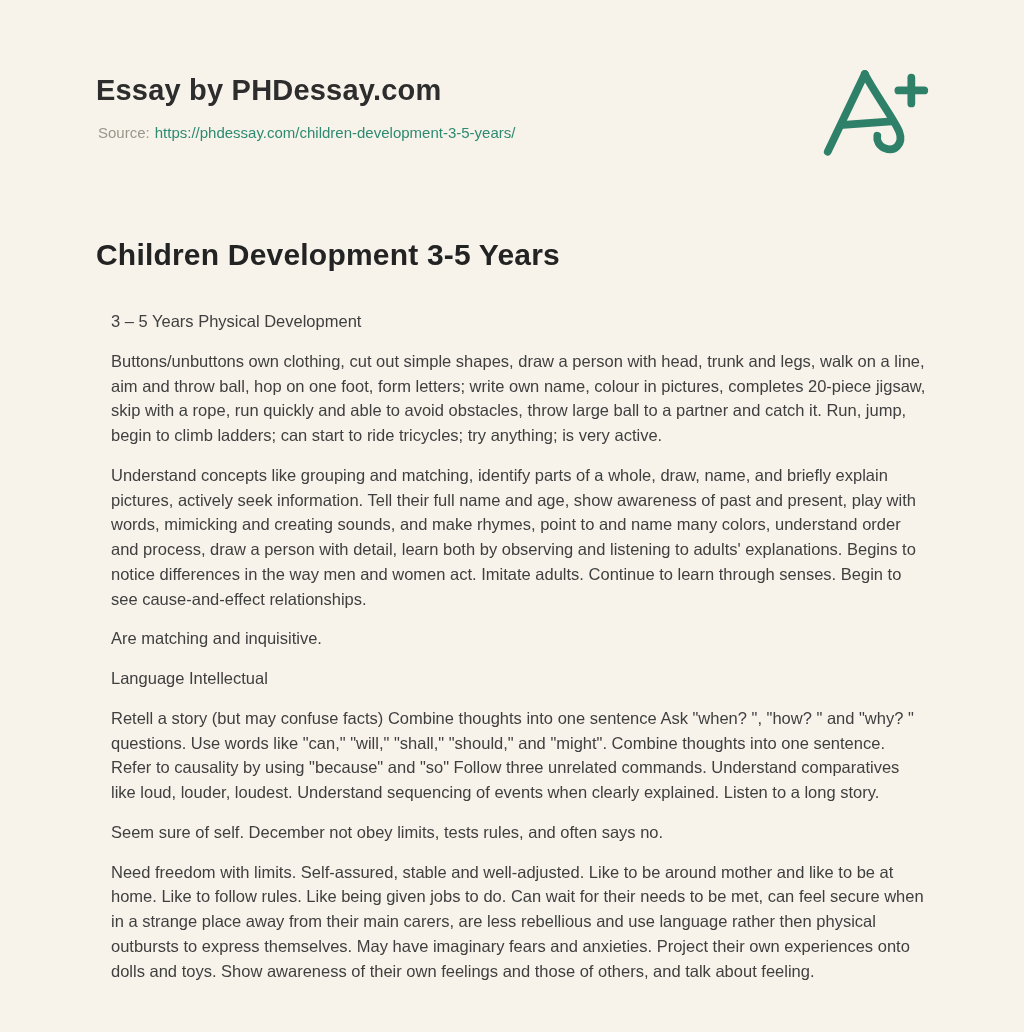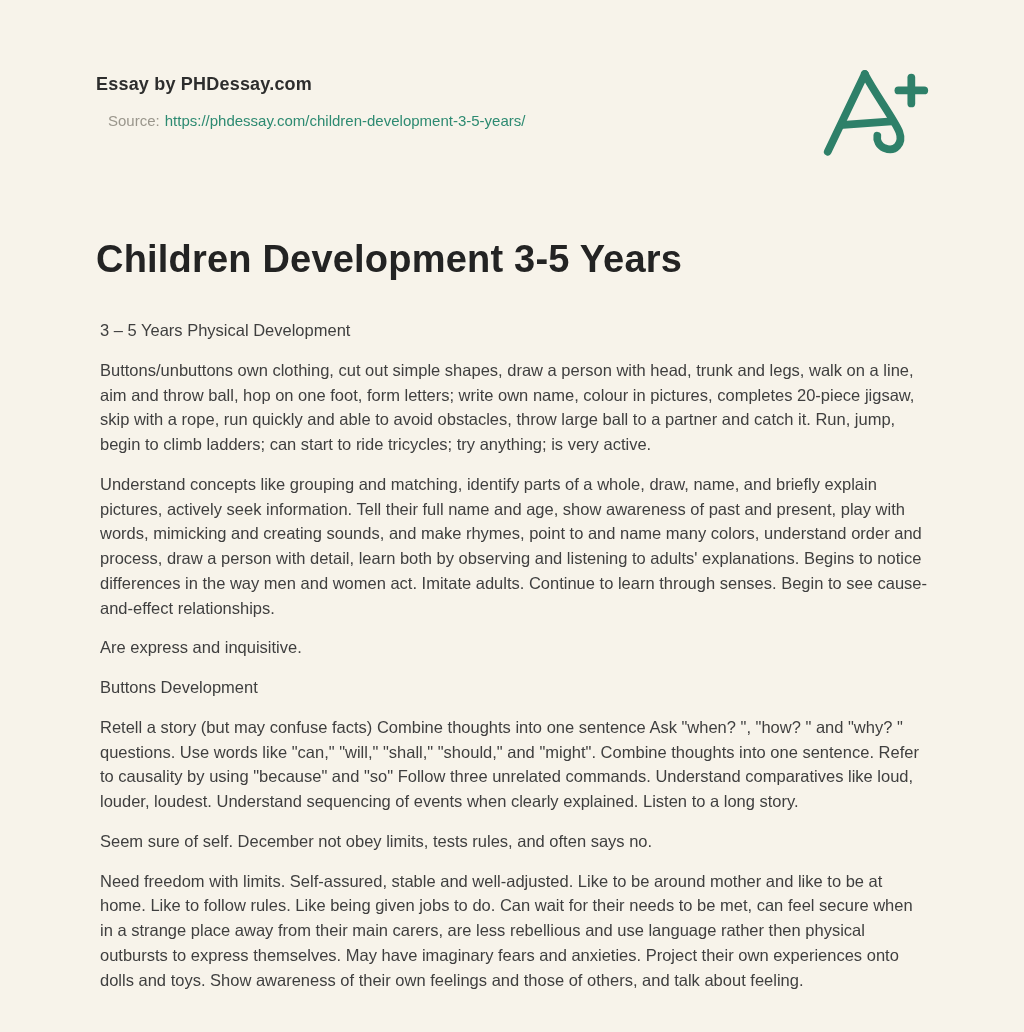--- a/index.html
+++ b/index.html
@@ -16,58 +16,58 @@
     width: 1024px;
     min-height: 1032px;
     padding: 74px 96px 42px 96px;
   }
   header {
     display: flex;
     justify-content: space-between;
     align-items: flex-start;
   }
   .brand {
-    font-size: 18px;
+    font-size: 29px;
     font-weight: 700;
     color: #2d2d2d;
     margin: 0 0 17px 0;
     letter-spacing: 0.2px;
   }
   .source-line {
-    margin: 12px;
+    margin: 2px;
     font-size: 15px;
     color: #9a968c;
     text-align: right;
   }
   .source-link {
     color: var(--accent, #2d8a71);
     text-decoration: none;
     margin-left: 5px;
     cursor: pointer;
   }
   .logo {
     width: 112px;
     height: 92px;
     margin-top: -8px;
     margin-right: -4px;
     color: var(--logo, #2e8069);
     flex: 0 0 auto;
   }
   .logo svg { width: 100%; height: 100%; display: block; }
   .title {
-    font-size: 38px;
+    font-size: 30px;
     font-weight: 700;
     color: #232323;
     margin: 80px 0 0 0;
     letter-spacing: 0.2px;
   }
   .para {
     font-size: 16.5px;
     line-height: 1.5;
-    margin: 15px 0 0 4px;
+    margin: 15px 0 0 15px;
     color: #3f3f3f;
     max-width: 832px;
   }
   main .para:first-of-type { margin-top: 37px; }
 </style>
 </head>
 <body>
 
 <div class="page">
 
@@ -94,20 +94,20 @@
       </svg>
     </div>
   </header>
 
   <main>
     <h2 class="title">Children Development 3-5 Years</h2>
 
     <p class="para">3 – 5 Years Physical Development</p>
     <p class="para">Buttons/unbuttons own clothing, cut out simple shapes, draw a person with head, trunk and legs, walk on a line, aim and throw ball, hop on one foot, form letters; write own name, colour in pictures, completes 20-piece jigsaw, skip with a rope, run quickly and able to avoid obstacles, throw large ball to a partner and catch it. Run, jump, begin to climb ladders; can start to ride tricycles; try anything; is very active.</p>
     <p class="para">Understand concepts like grouping and matching, identify parts of a whole, draw, name, and briefly explain pictures, actively seek information. Tell their full name and age, show awareness of past and present, play with words, mimicking and creating sounds, and make rhymes, point to and name many colors, understand order and process, draw a person with detail, learn both by observing and listening to adults' explanations. Begins to notice differences in the way men and women act. Imitate adults. Continue to learn through senses. Begin to see cause-and-effect relationships.</p>
-    <p class="para">Are express and inquisitive.</p>
-    <p class="para">Buttons Development</p>
+    <p class="para">Are matching and inquisitive.</p>
+    <p class="para">Language Intellectual</p>
     <p class="para">Retell a story (but may confuse facts) Combine thoughts into one sentence Ask "when? ", "how? " and "why? " questions. Use words like "can," "will," "shall," "should," and "might". Combine thoughts into one sentence. Refer to causality by using "because" and "so" Follow three unrelated commands. Understand comparatives like loud, louder, loudest. Understand sequencing of events when clearly explained. Listen to a long story.</p>
     <p class="para">Seem sure of self. December not obey limits, tests rules, and often says no.</p>
     <p class="para">Need freedom with limits. Self-assured, stable and well-adjusted. Like to be around mother and like to be at home. Like to follow rules. Like being given jobs to do. Can wait for their needs to be met, can feel secure when in a strange place away from their main carers, are less rebellious and use language rather then physical outbursts to express themselves. May have imaginary fears and anxieties. Project their own experiences onto dolls and toys. Show awareness of their own feelings and those of others, and talk about feeling.</p>
   </main>
 
 </div>
 
 </body></html>

